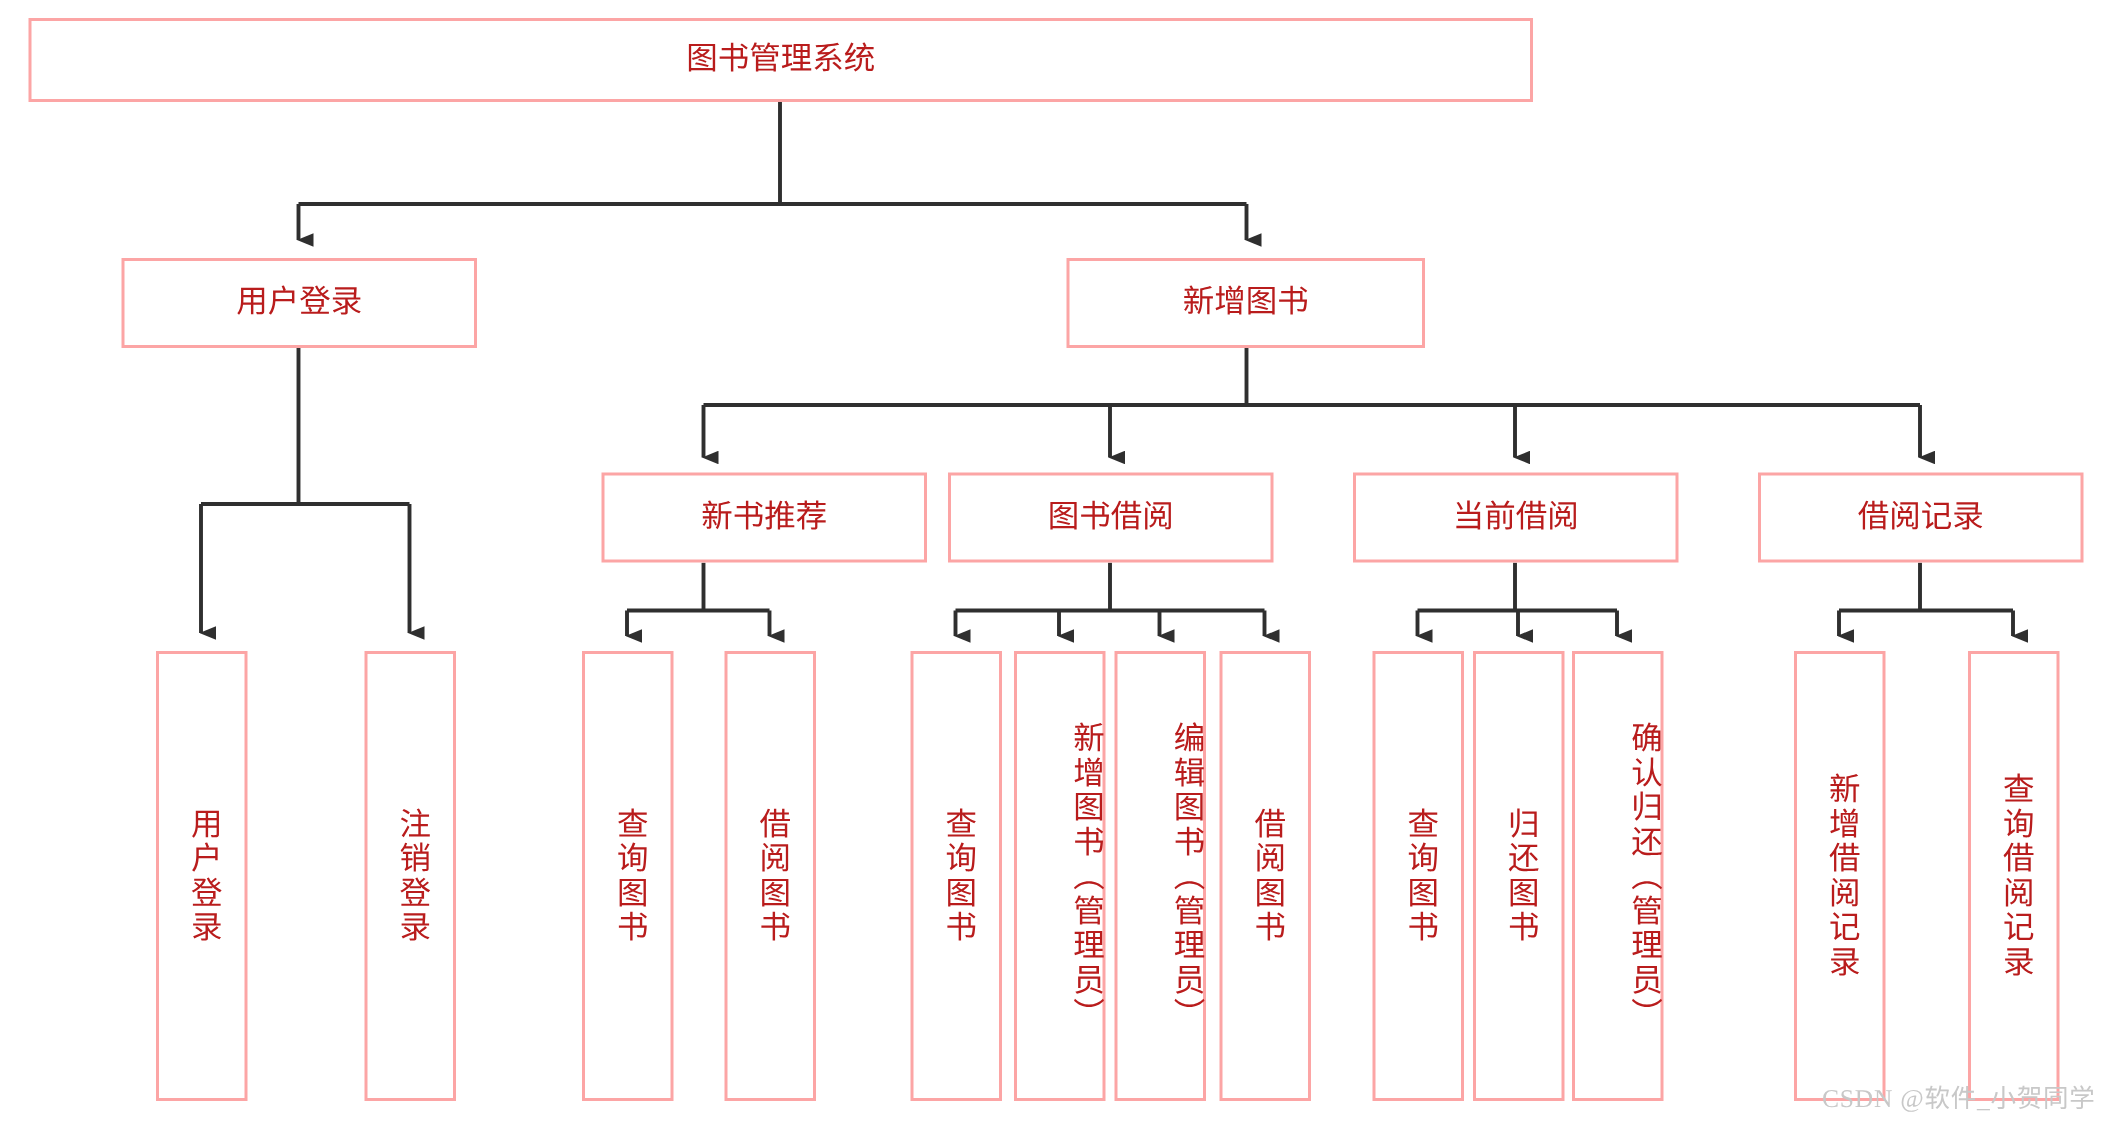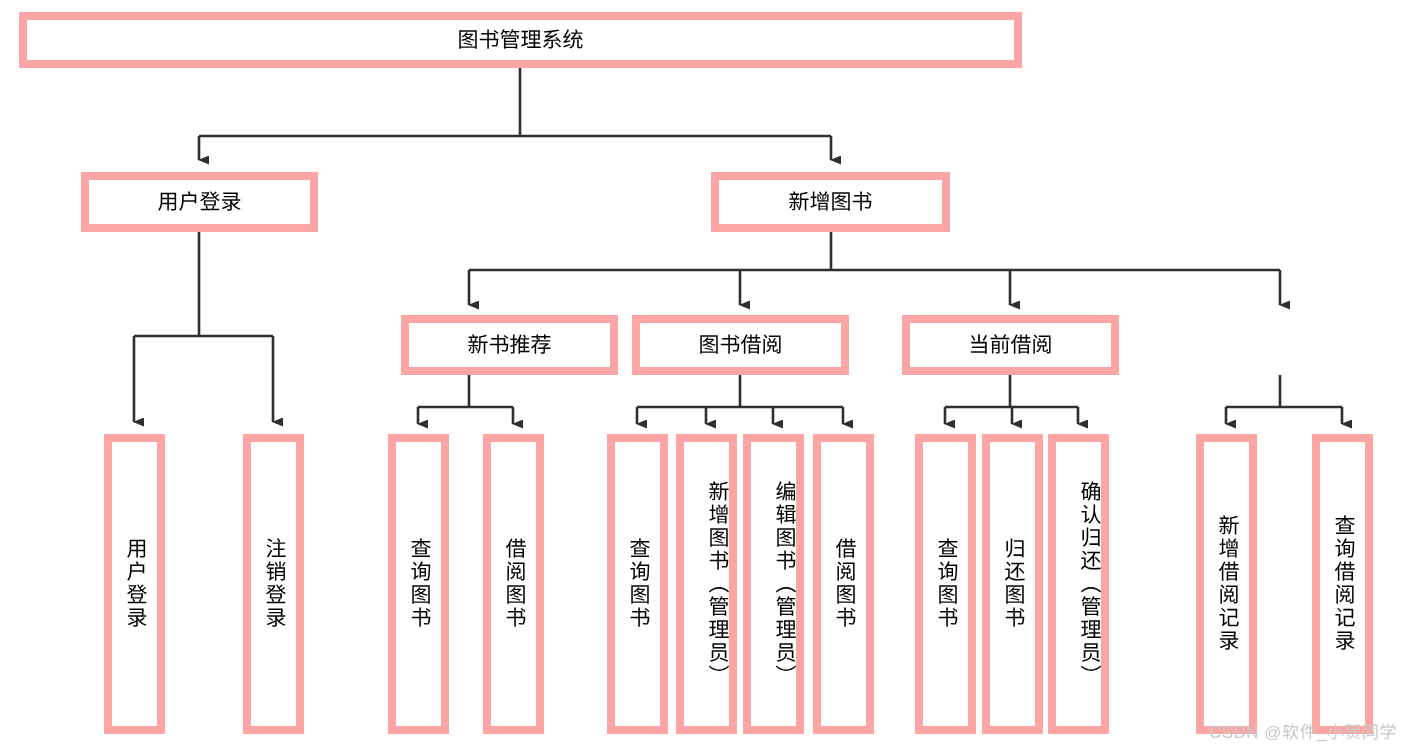--- a/index.html
+++ b/index.html
@@ -23,25 +23,25 @@
     left: 0;
     top: 0;
     width: 1405px;
     height: 747px;
     pointer-events: none;
   }
   .node {
     position: absolute;
     box-sizing: border-box;
     background: #ffffff;
-    border: 8px solid #fca5a5;
+    border: 2px solid #fca5a5;
     display: flex;
     align-items: center;
     justify-content: center;
-    color: #000000;
+    color: #b91c1c;
     line-height: 1.18;
     text-align: right;
     z-index: 2;
   }
   .node-h {
     font-size: 21px;
   }
   .node-v {
     writing-mode: vertical-rl;
     text-orientation: upright;
@@ -59,21 +59,21 @@
   }
   #watermark {
     position: absolute;
     right: 8px;
     bottom: 4px;
     font-size: 17px;
     color: #c8c8c8;
     letter-spacing: 0.5px;
     white-space: nowrap;
     z-index: 3;
-    font-family: Liberation Sans, sans-serif;
+    font-family: Liberation Serif, serif;
   }
 </style>
 </head>
 <body>
 
 <div id="diagram-root">
 
   <svg id="edge-layer" viewBox="0 0 1405 747" width="1405" height="747" xmlns="http://www.w3.org/2000/svg">
     <defs>
       <marker id="arrowhead" markerWidth="9" markerHeight="11" refX="4.5" refY="10" orient="auto" markerUnits="userSpaceOnUse">
@@ -137,20 +137,23 @@
 
   <div class="node node-h" style="left:361px; top:315px; width:217px; height:60px;margin-left:40px;">
     <span class="node-label">新书推荐</span>
   </div>
   <div class="node node-h" style="left:902px; top:315px; width:217px; height:60px;">
     <span class="node-label">当前借阅</span>
   </div>
   <div class="node node-h" style="left:632px; top:315px; width:217px; height:60px;">
     <span class="node-label">图书借阅</span>
   </div>
+  <div class="node node-h" style="left:1172px; top:315px; width:217px; height:60px;">
+    <span class="node-label">借阅记录</span>
+  </div>
 
   <div class="node node-v center-v" style="left:104px; top:434px; width:61px; height:300px;">
     <span class="node-label">用户登录</span>
   </div>
   <div class="node node-v center-v" style="left:243px; top:434px; width:61px; height:300px;">
     <span class="node-label">注销登录</span>
   </div>
 
   <div class="node node-v center-v" style="left:388px; top:434px; width:61px; height:300px;">
     <span class="node-label">查询图书</span>

